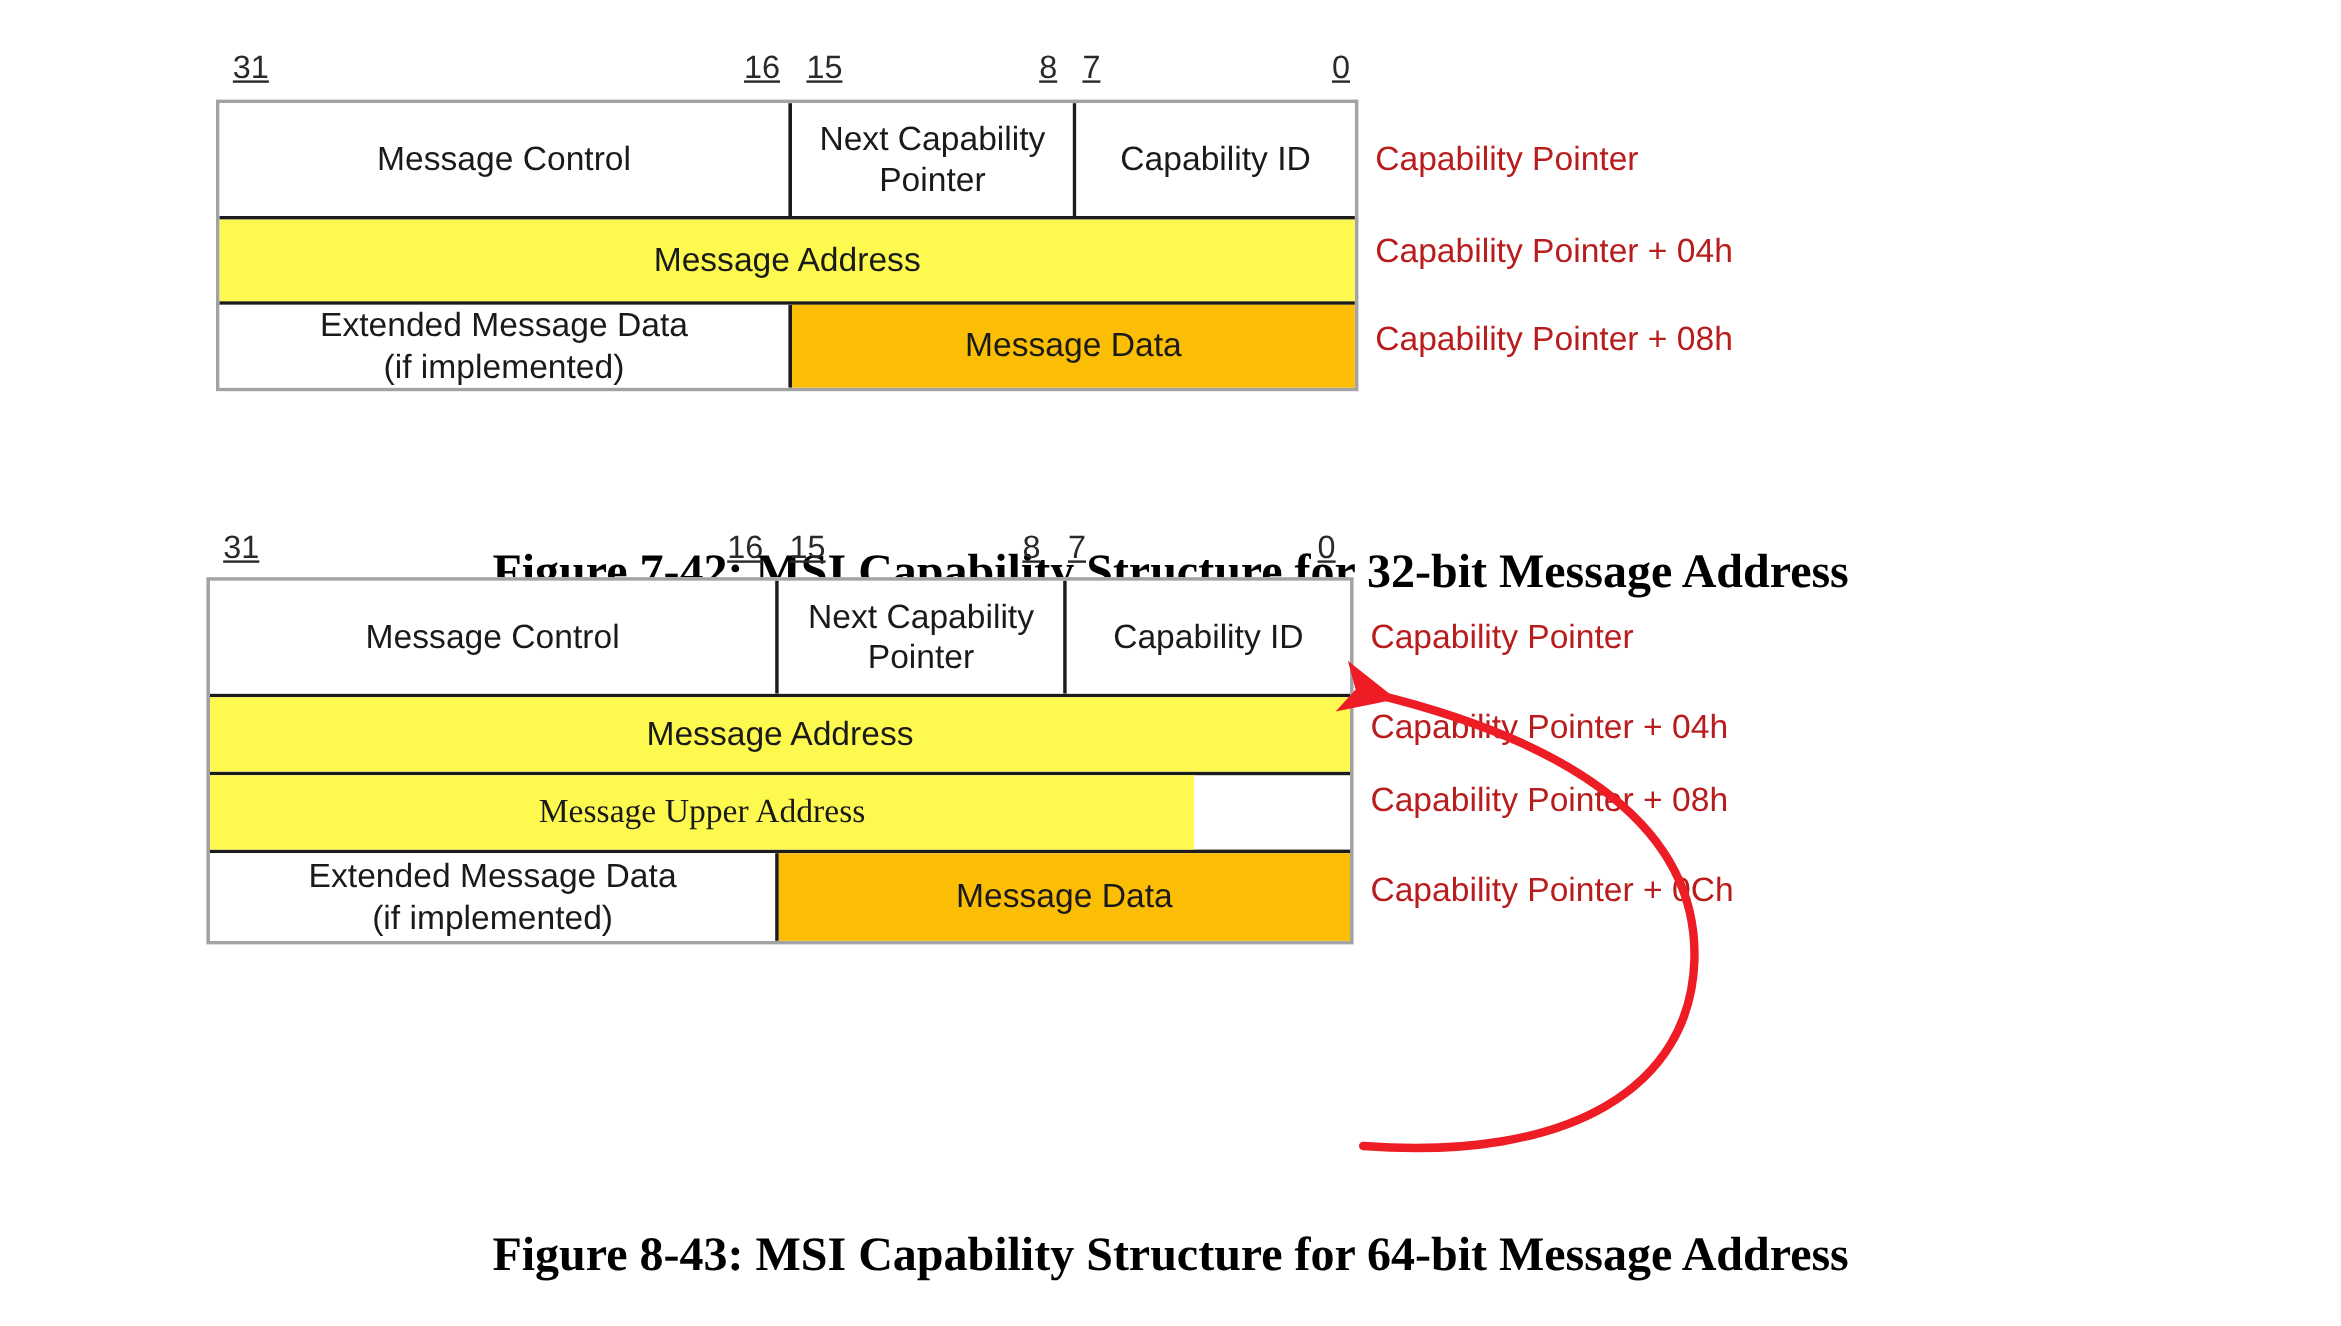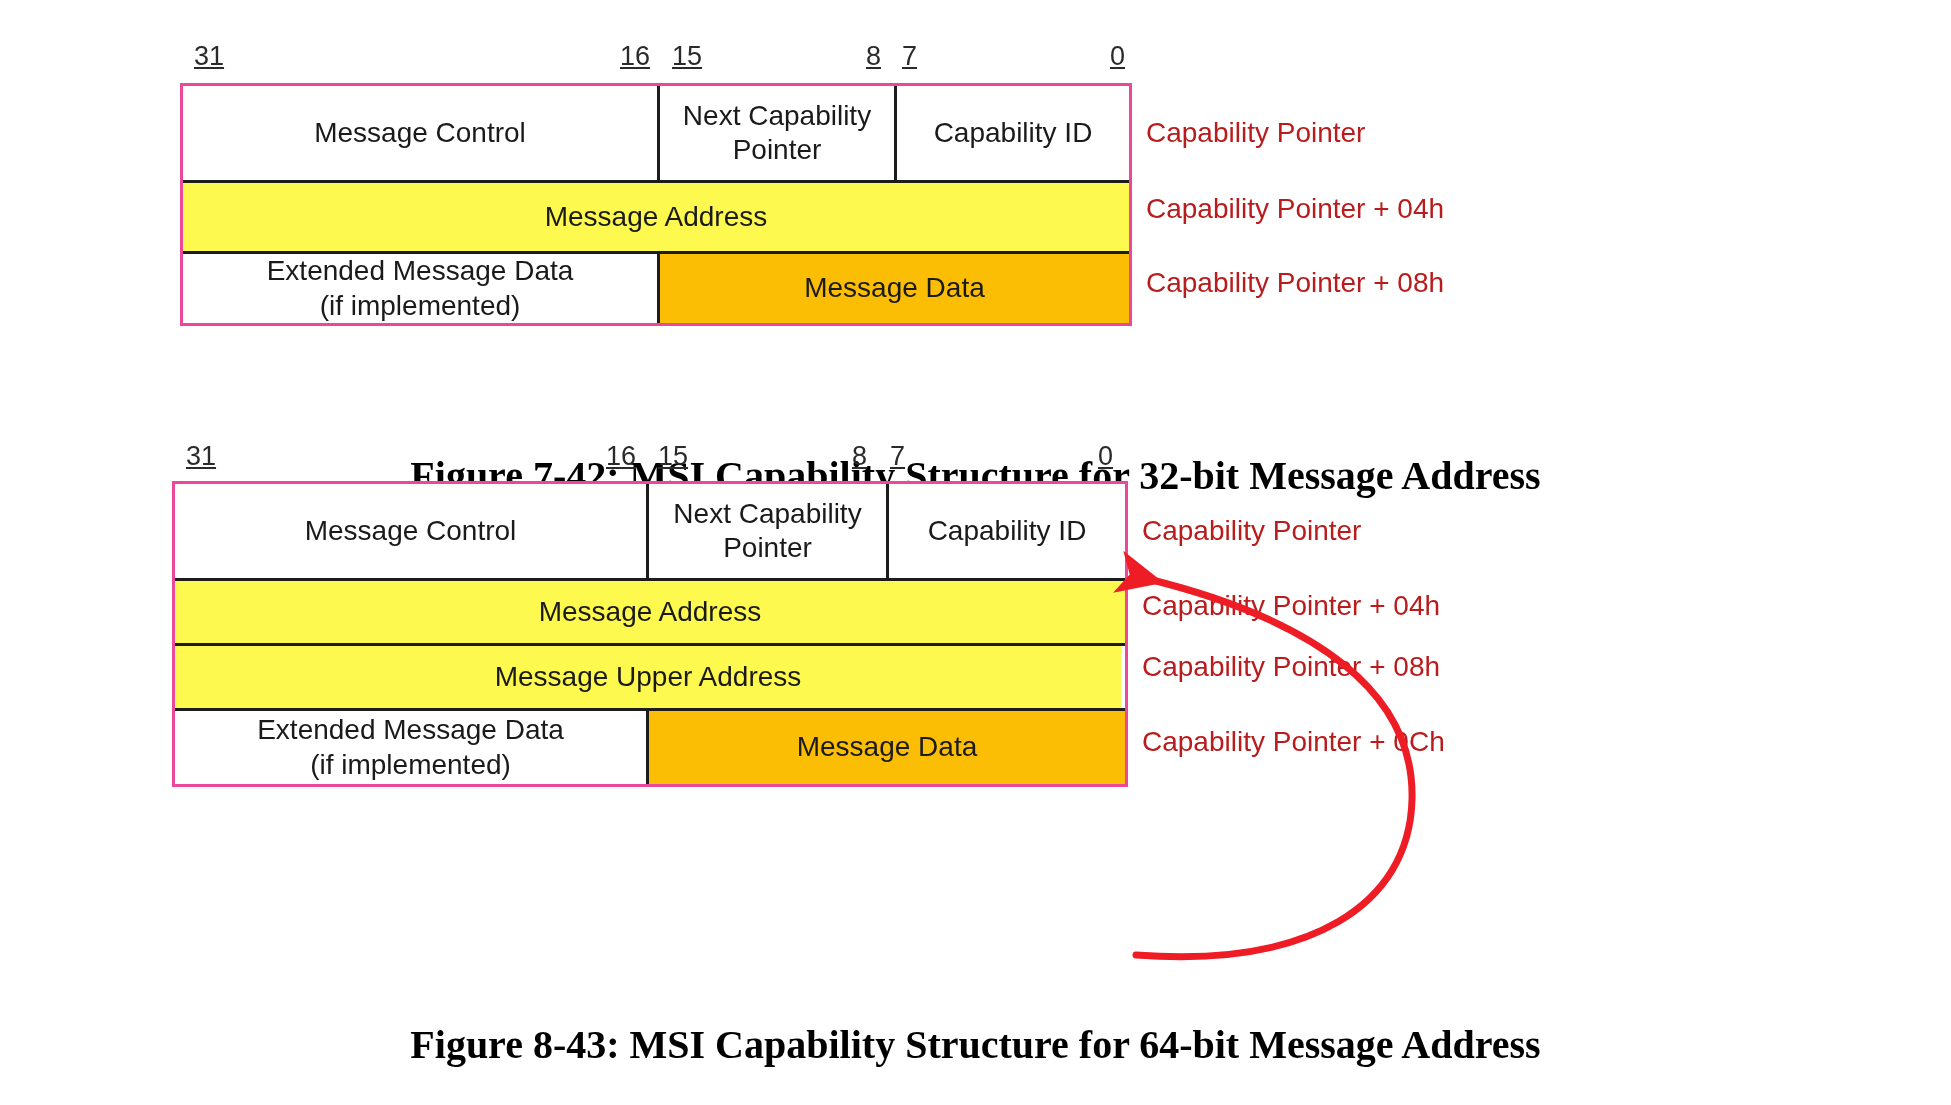--- a/index.html
+++ b/index.html
@@ -31,21 +31,21 @@
     position: absolute;
     top: 0;
     white-space: nowrap;
     line-height: 40px;
     text-decoration: underline;
   }
 
   
   .reg-table {
     position: absolute;
-    border: 3px solid #ec4899;
+    border: 3px solid #a3a3a3;
     box-sizing: border-box;
     background: #ffffff;
   }
   .reg-row {
     display: flex;
     box-sizing: border-box;
     border-bottom: 3px solid #1c1c1c;
     position: relative;
   }
   .reg-row:last-child {
@@ -161,21 +161,21 @@
       <div class="reg-cell fill-white" style="width:240px; white-space:pre-line;">Next Capability
 Pointer</div>
       <div class="reg-cell fill-white" style="width:236px; white-space:pre-line;">Capability ID</div>
     </div>
 
     <div class="reg-row" style="height:65px;">
       <div class="reg-cell fill-yellow" style="width:950px; white-space:pre-line;">Message Address</div>
     </div>
 
     <div class="reg-row" style="height:65px;">
-      <div class="reg-cell fill-yellow" style="width:946px; white-space:pre-line;">Message Upper Address</div>
+      <div class="reg-cell fill-yellow" style="width:820px; white-space:pre-line;font-family:Liberation Serif, serif;">Message Upper Address</div>
     </div>
 
     <div class="reg-row" style="height:73px;">
       <div class="reg-cell fill-white" style="width:474px; white-space:pre-line;">Extended Message Data
 (if implemented)</div>
       <div class="reg-cell fill-orange" style="width:476px; white-space:pre-line;">Message Data</div>
     </div>
   </div>
 
   <div class="offset-label" style="left:1142px; top:517px;">Capability Pointer</div>

